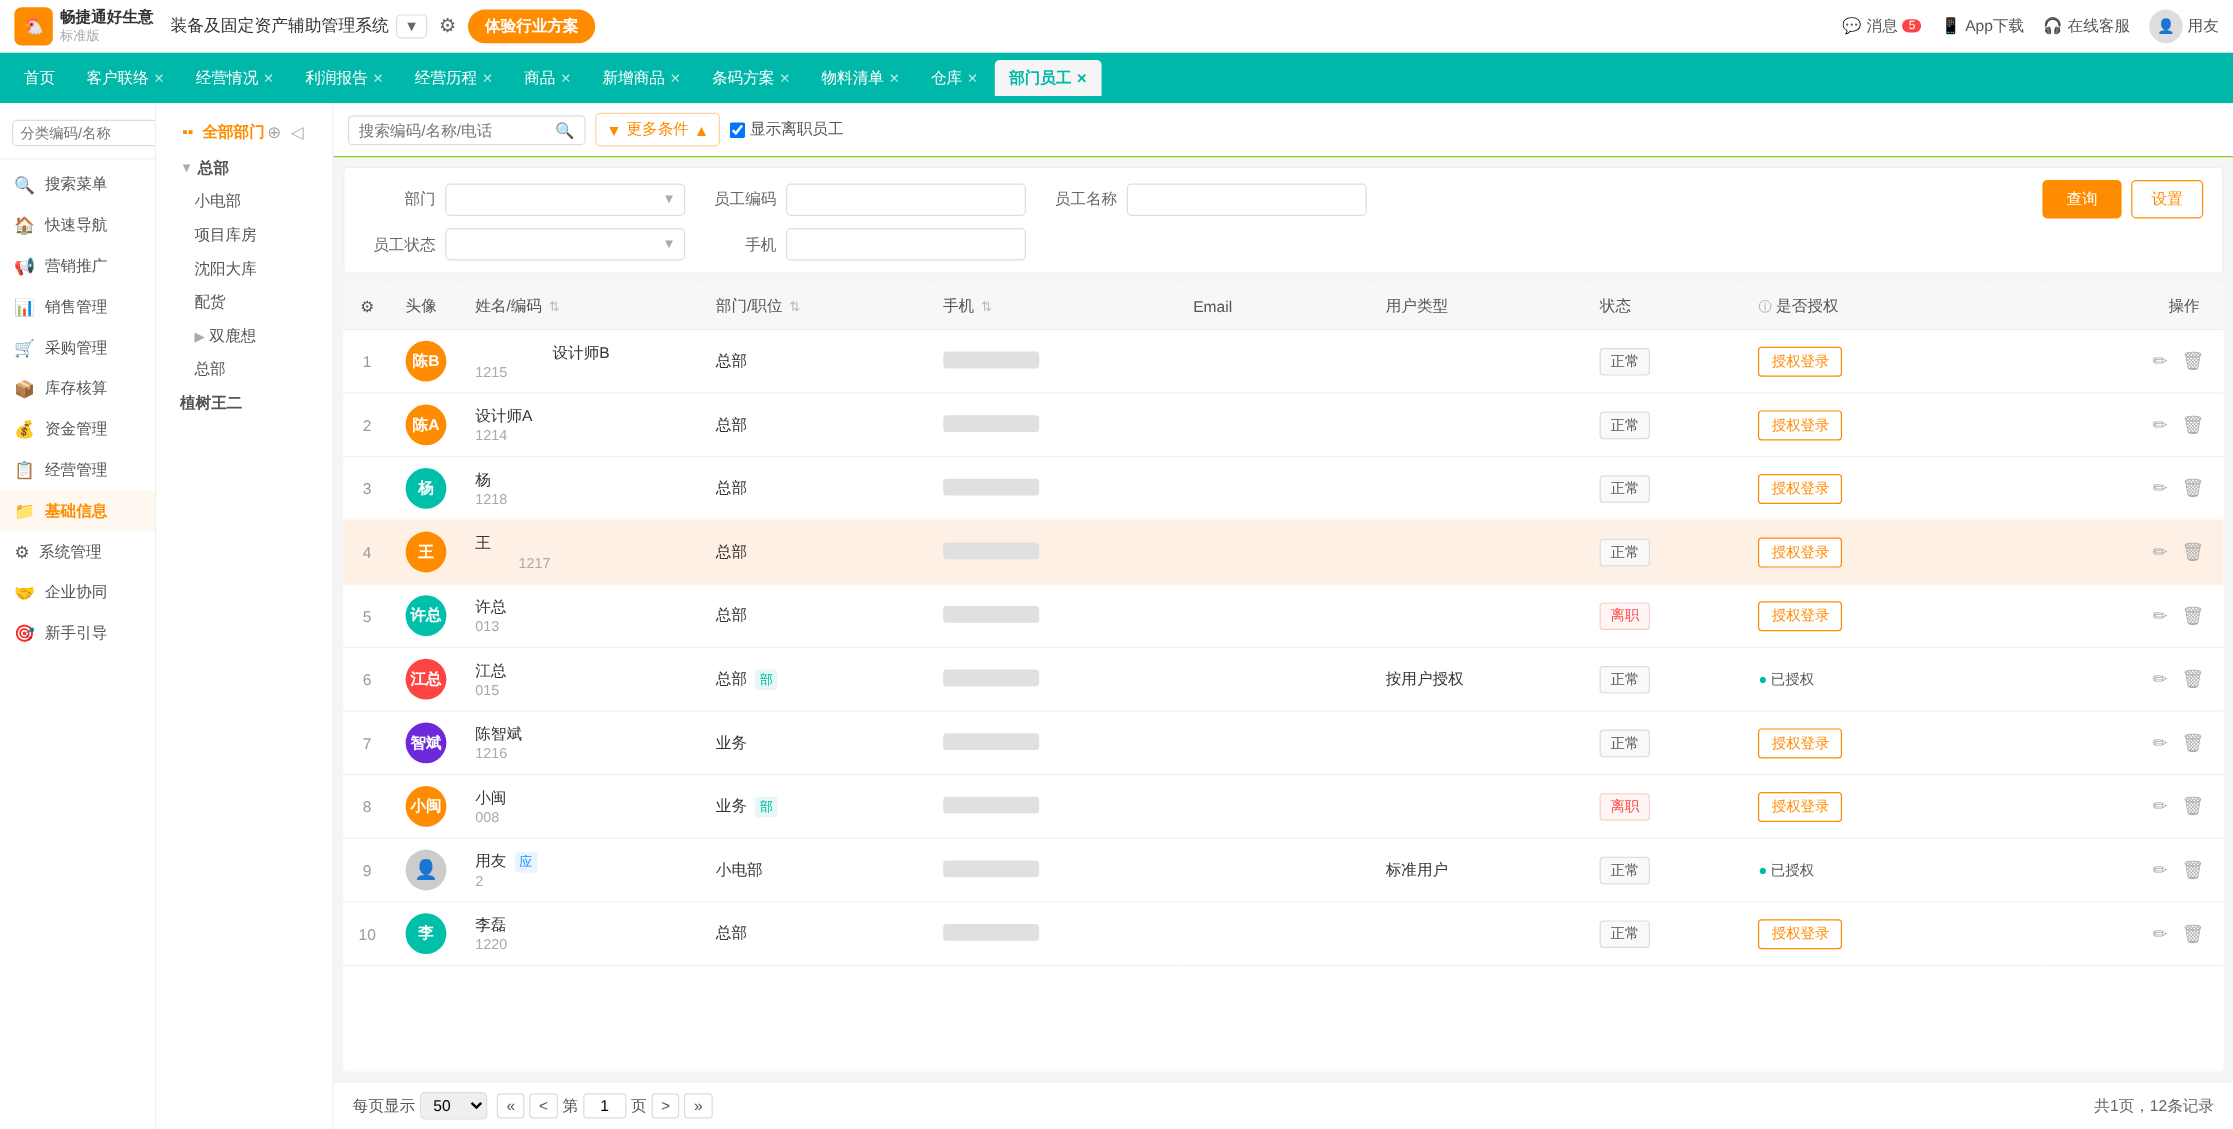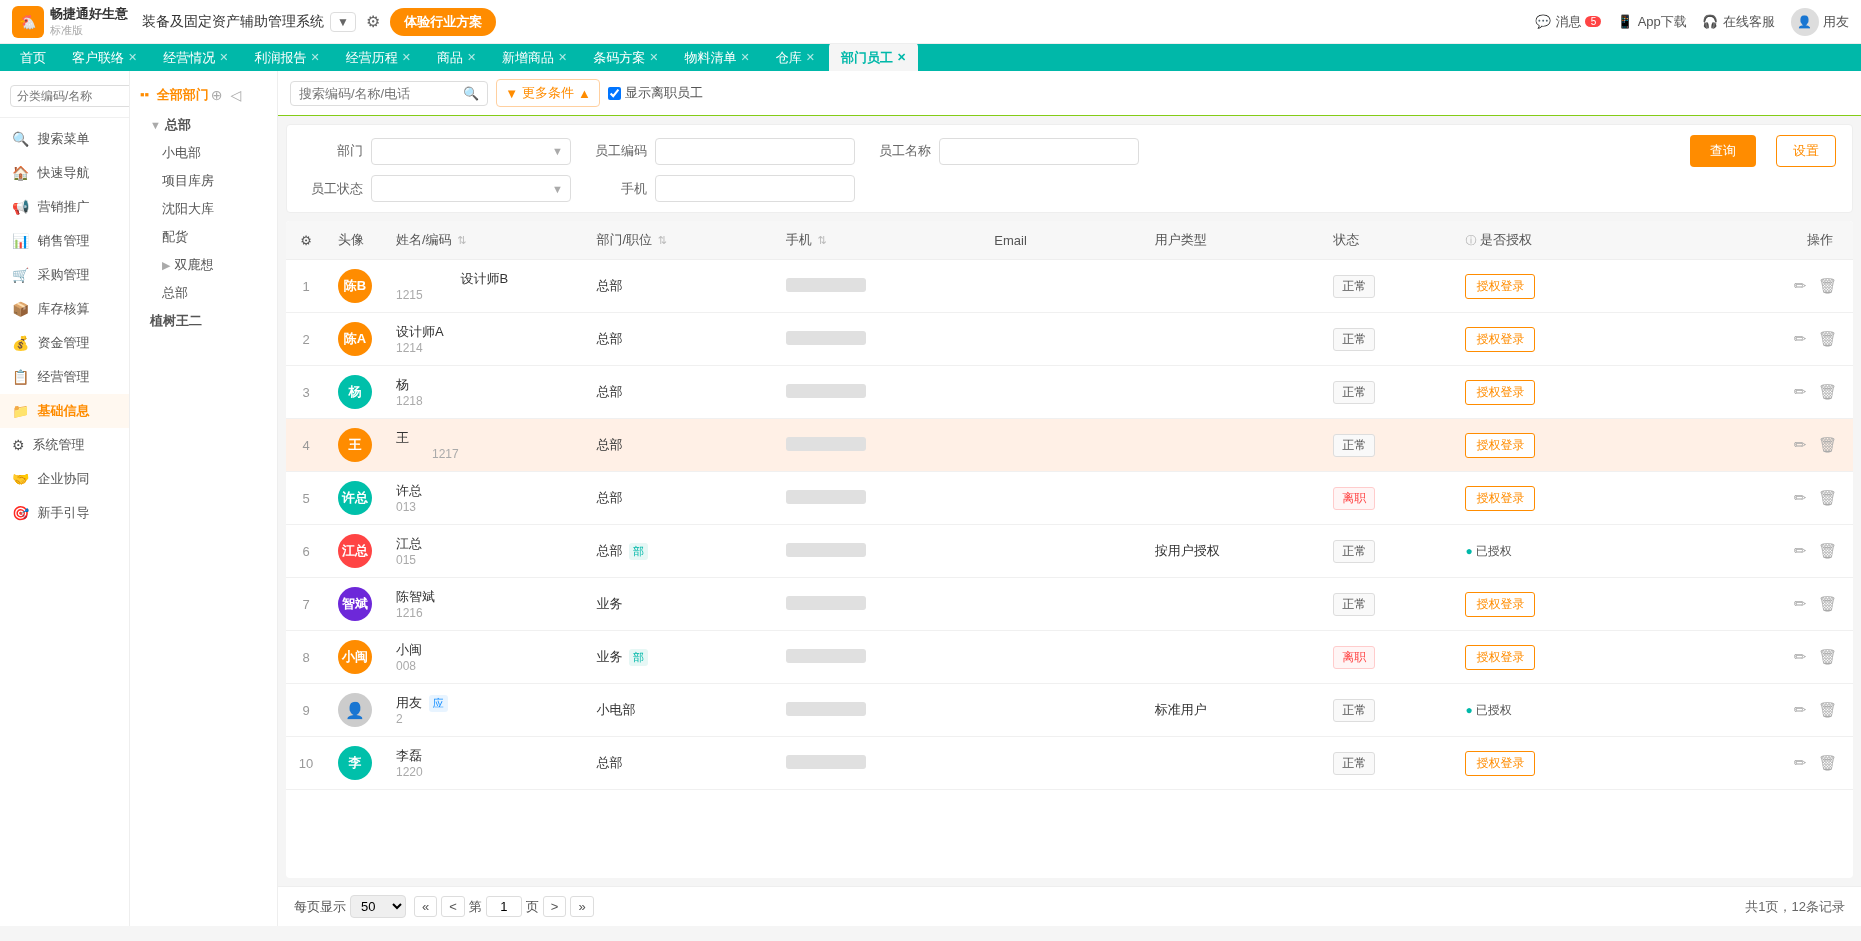--- a/index.html
+++ b/index.html
@@ -65,21 +65,21 @@
     }
     .user-avatar {
       width: 28px; height: 28px; border-radius: 50%;
       background: #ddd; display: flex; align-items: center; justify-content: center;
       color: #999; font-size: 12px;
     }
 
     
     .nav-bar {
       background: #00b8a9;
-      height: 27px;
+      height: 42px;
       display: flex;
       align-items: center;
       padding: 0 8px;
       gap: 2px;
       overflow: hidden;
     }
     .nav-item {
       padding: 6px 12px;
       color: #fff;
       cursor: pointer;
@@ -133,21 +133,21 @@
 
     
     .left-panel {
       width: 148px;
       background: #fff;
       border-right: 1px solid #eee;
       padding: 8px 0;
       flex-shrink: 0;
     }
     .left-panel-header {
-      display: flex; align-items: center; justify-content: flex-start;
+      display: flex; align-items: center; justify-content: center;
       padding: 6px 10px;
       font-size: 13px; font-weight: bold; color: #ff8c00;
     }
     .left-panel-actions { display: flex; gap: 4px; align-items: center; }
     .left-panel-btn {
       background: none; border: none; cursor: pointer; color: #aaa; font-size: 14px; padding: 2px;
     }
     .tree-item {
       padding: 5px 12px 5px 16px;
       cursor: pointer; color: #555; font-size: 13px;
@@ -218,21 +218,21 @@
     .filter-field {
       display: flex; align-items: center; gap: 8px;
     }
     .filter-label { color: #666; font-size: 13px; white-space: nowrap; width: 60px; text-align: right; }
     .filter-input {
       border: 1px solid #ddd; border-radius: 4px; padding: 5px 8px;
       font-size: 13px; color: #555; outline: none;
       width: 200px;
     }
     .filter-actions {
-      display: flex; gap: 20px; margin-left: auto;
+      display: flex; gap: 8px; margin-left: auto;
     }
     .btn-query {
       background: #ff8c00; color: #fff; border: none;
       border-radius: 4px; padding: 6px 20px; cursor: pointer; font-size: 13px;
     }
     .btn-reset {
       background: #fff; color: #ff8c00; border: 1px solid #ff8c00;
       border-radius: 4px; padding: 6px 16px; cursor: pointer; font-size: 13px;
     }
 

